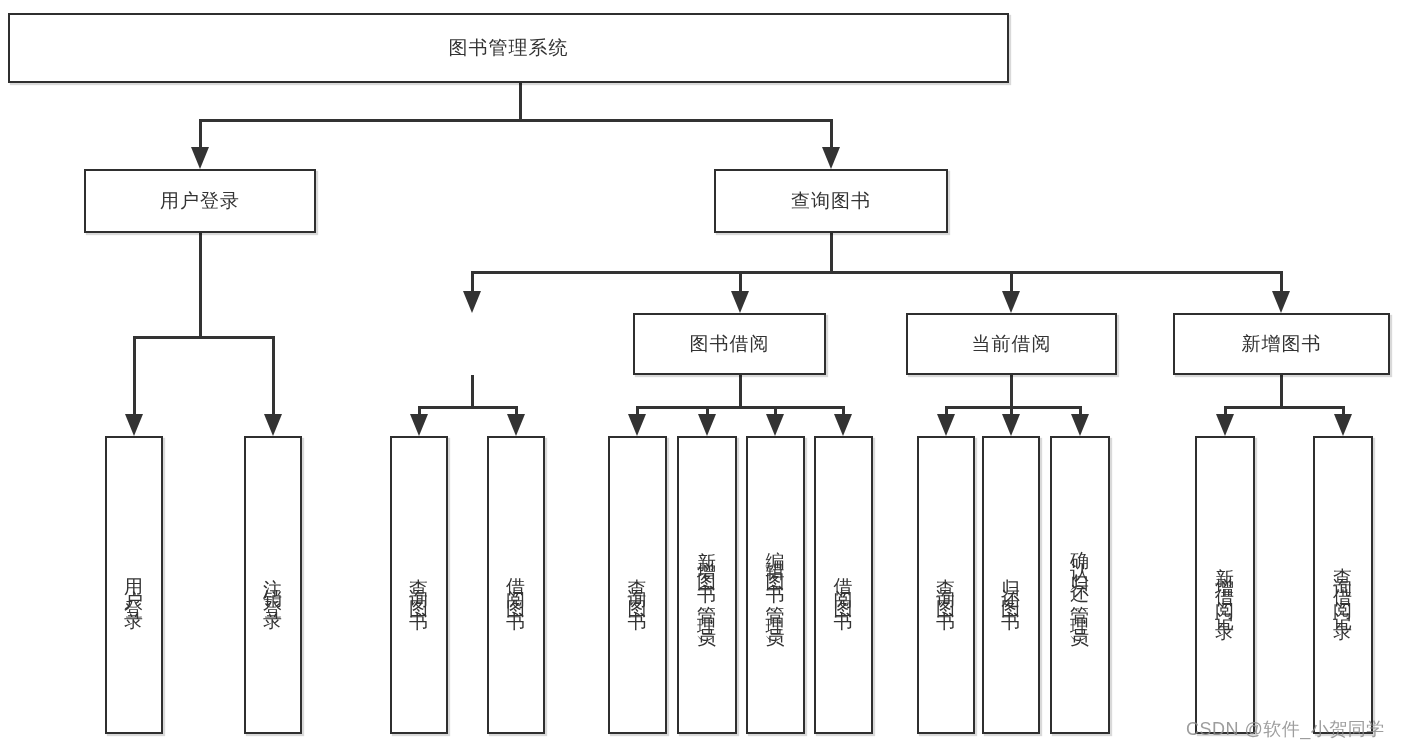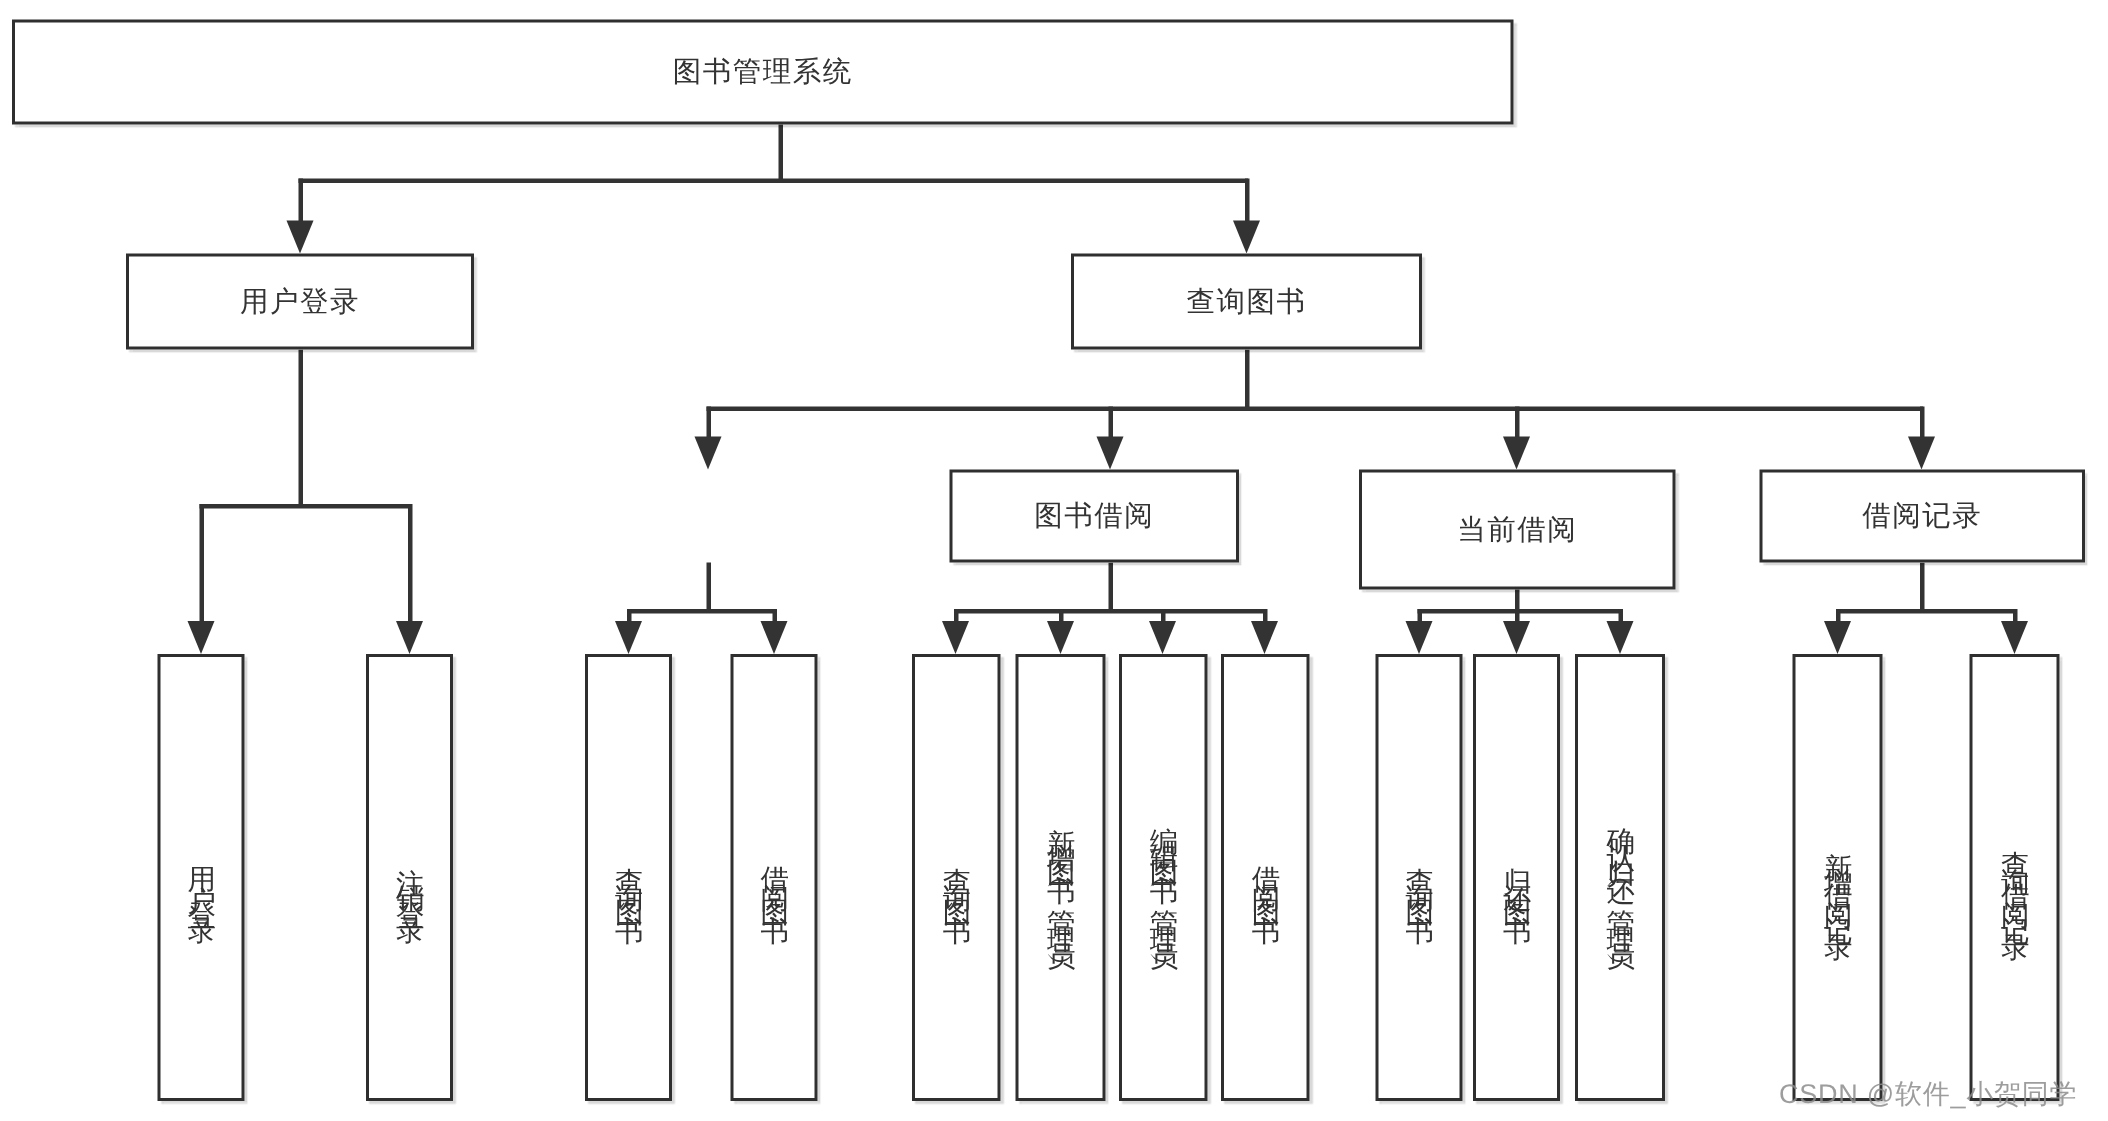--- a/index.html
+++ b/index.html
@@ -92,22 +92,22 @@
   <div class="ln" style="left:1342px;top:406px;width:2.5px;height:10px"></div>
   <div class="ar" style="left:1216px;top:414px"></div>
   <div class="ar" style="left:1334px;top:414px"></div>
 
   <div class="box" style="left:8px;top:13px;width:1001px;height:70px">图书管理系统</div>
 
   <div class="box" style="left:84px;top:169px;width:232px;height:64px">用户登录</div>
   <div class="box" style="left:714px;top:169px;width:234px;height:64px">查询图书</div>
 
   <div class="box" style="left:633px;top:313px;width:193px;height:62px">图书借阅</div>
-  <div class="box" style="left:906px;top:313px;width:211px;height:80px">当前借阅</div>
-  <div class="box" style="left:1173px;top:313px;width:217px;height:62px">借阅记录</div>
+  <div class="box" style="left:906px;top:313px;width:211px;height:62px">当前借阅</div>
+  <div class="box" style="left:1173px;top:313px;width:217px;height:62px">新增图书</div>
 
   <div class="box vbox" style="left:105px;top:436px;width:58px;height:298px">用户登录</div>
   <div class="box vbox" style="left:244px;top:436px;width:58px;height:298px">注销登录</div>
 
   <div class="box vbox" style="left:390px;top:436px;width:58px;height:298px">查询图书</div>
   <div class="box vbox" style="left:487px;top:436px;width:58px;height:298px">借阅图书</div>
 
   <div class="box vbox" style="left:608px;top:436px;width:59px;height:298px">查询图书</div>
   <div class="box vbox" style="left:677px;top:436px;width:60px;height:298px">新增图书（管理员）</div>
   <div class="box vbox" style="left:746px;top:436px;width:59px;height:298px">编辑图书（管理员）</div>

